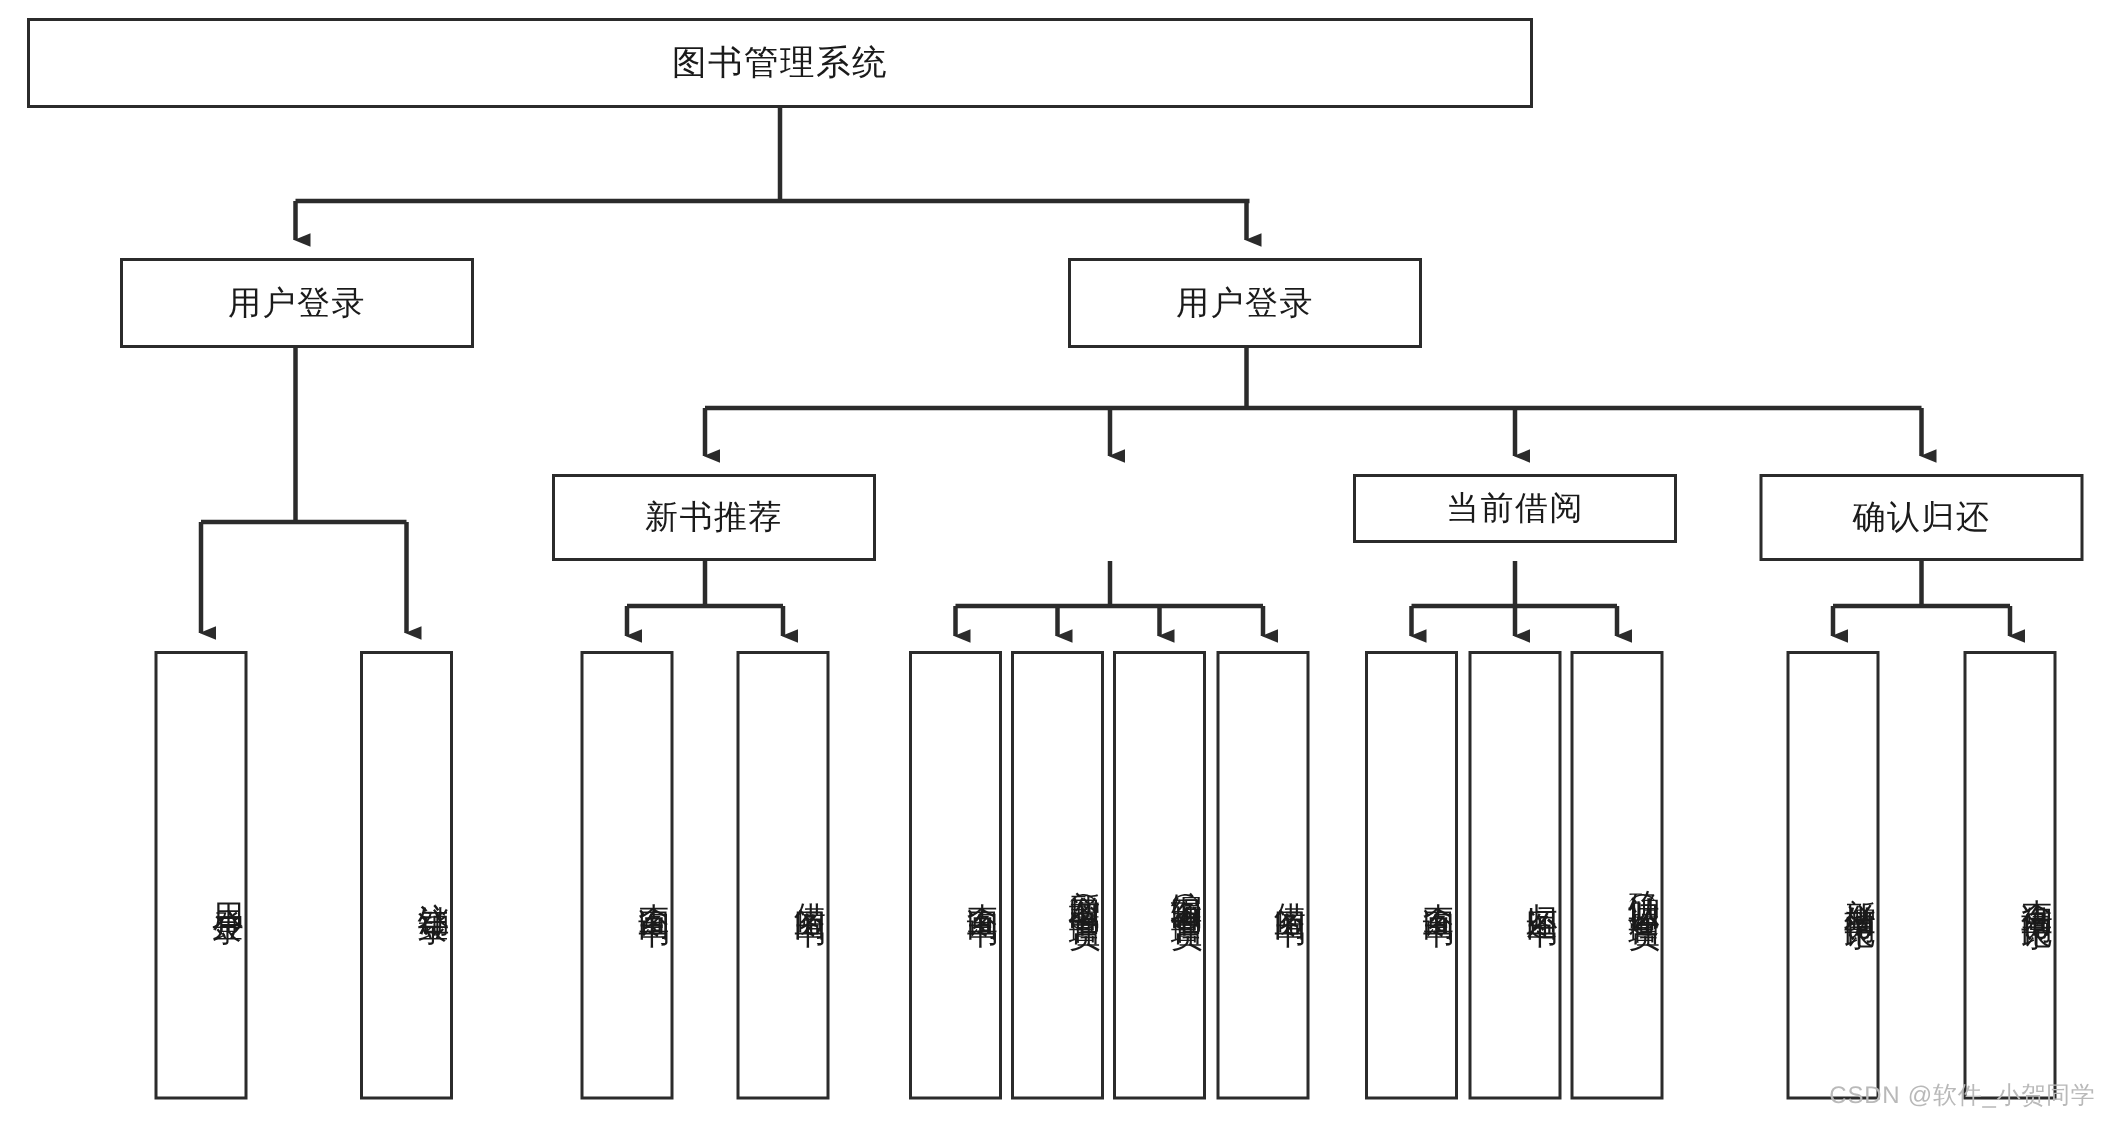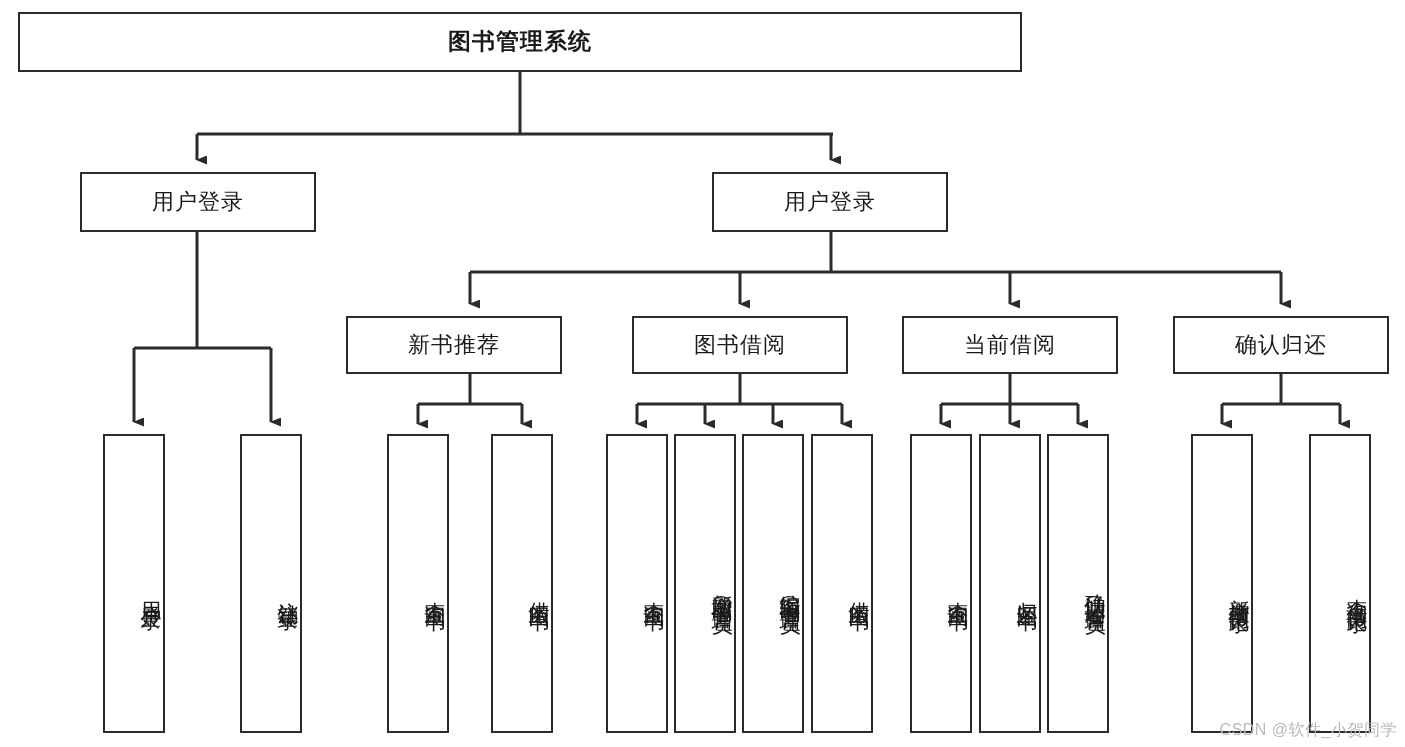--- a/index.html
+++ b/index.html
@@ -36,21 +36,20 @@
     z-index: 2;
   }
   .node-h {
     font-size: 22px;
     letter-spacing: 1px;
     line-height: 1.2;
     white-space: nowrap;
   }
   .node-root {
     font-size: 23px;
-    font-weight: bold;
   }
   .node-v {
     writing-mode: vertical-rl;
     text-orientation: upright;
     align-items: flex-start;
     justify-content: center;
     padding-top: 14px;
     font-size: 21px;
     letter-spacing: 3px;
     line-height: 1.1;
@@ -130,27 +129,24 @@
     <span>图书管理系统</span>
   </div>
 
   <div class="node node-h" style="left:80px; top:172px; width:236px; height:60px;">
     <span>用户登录</span>
   </div>
   <div class="node node-h" style="left:712px; top:172px; width:236px; height:60px;">
     <span>用户登录</span>
   </div>
 
-  <div class="node node-h" style="left:346px; top:316px; width:216px; height:58px;">
+  <div class="node node-h" style="left:368px; top:316px; width:216px; height:58px;">
     <span>新书推荐</span>
   </div>
-  <div class="node node-h" style="left:632px; top:316px; width:216px; height:58px;">
-    <span>图书借阅</span>
-  </div>
-  <div class="node node-h" style="left:902px; top:316px; width:216px; height:58px;">
+  <div class="node node-h" style="left:902px; top:316px; width:216px; height:46px;">
     <span>当前借阅</span>
   </div>
   <div class="node node-h" style="left:1173px; top:316px; width:216px; height:58px;">
     <span>确认归还</span>
   </div>
 
   <div class="node node-v" style="left:103px; top:434px; width:62px; height:299px;">
     <span class="vtext">用户登录</span>
   </div>
   <div class="node node-v" style="left:240px; top:434px; width:62px; height:299px;">

